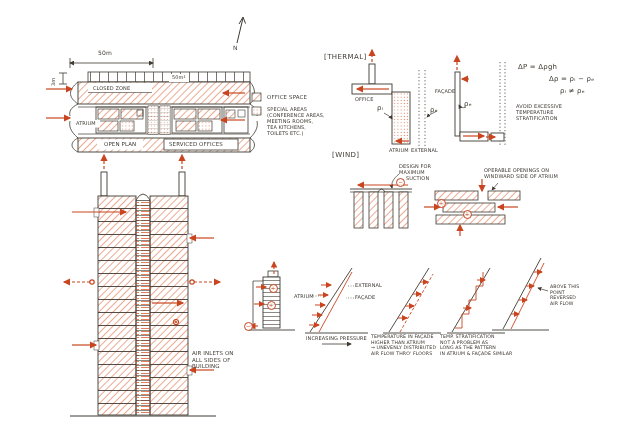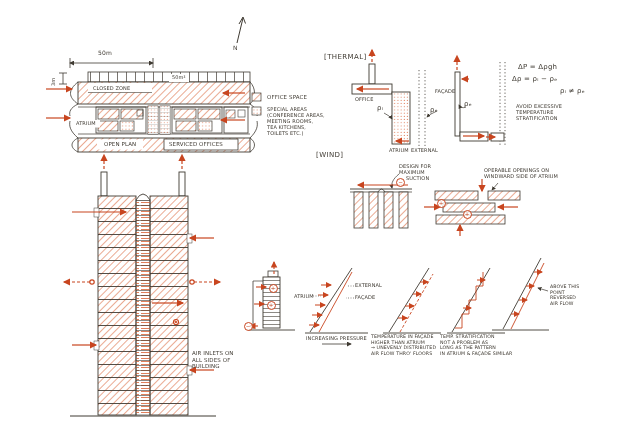--- a/index.html
+++ b/index.html
@@ -321,29 +321,29 @@
 
 <div class="lbl f7" style="left:324px;top:53px">[THERMAL]</div>
 <div class="lbl f5" style="left:355px;top:96px">OFFICE</div>
 <div class="lbl f7" style="left:377px;top:104px">ρᵢ</div>
 <div class="lbl f7" style="left:430px;top:106px">ρₑ</div>
 <div class="lbl f5" style="left:389px;top:147px">ATRIUM</div>
 <div class="lbl f5" style="left:411px;top:147px">EXTERNAL</div>
 <div class="lbl f5" style="left:435px;top:88px">FAÇADE</div>
 <div class="lbl f7" style="left:464px;top:100px">ρₑ</div>
 <div class="lbl eq" style="left:518px;top:63px">ΔP = Δρgh</div>
-<div class="lbl eq" style="left:512px;top:75px">Δρ = ρᵢ − ρₑ</div>
+<div class="lbl eq" style="left:549px;top:75px">Δρ = ρᵢ − ρₑ</div>
 <div class="lbl eq" style="left:560px;top:87px">ρᵢ ≠ ρₑ</div>
 <div class="lbl f5" style="left:516px;top:103px">
   <span>AVOID EXCESSIVE</span>
       <span>TEMPERATURE</span>
   <span>STRATIFICATION</span>
 </div>
 
-<div class="lbl f7" style="left:316px;top:151px">[WIND]</div>
+<div class="lbl f7" style="left:332px;top:151px">[WIND]</div>
 <div class="lbl f5" style="left:399px;top:163px">
   <span>DESIGN FOR</span>
       <span>MAXIMUM</span>
   <span style="padding-left:7px">SUCTION</span>
 </div>
 <div class="lbl f5" style="left:484px;top:167px">
   <span>OPERABLE OPENINGS ON</span>
       <span>WINDWARD SIDE OF ATRIUM</span>
 </div>
 

